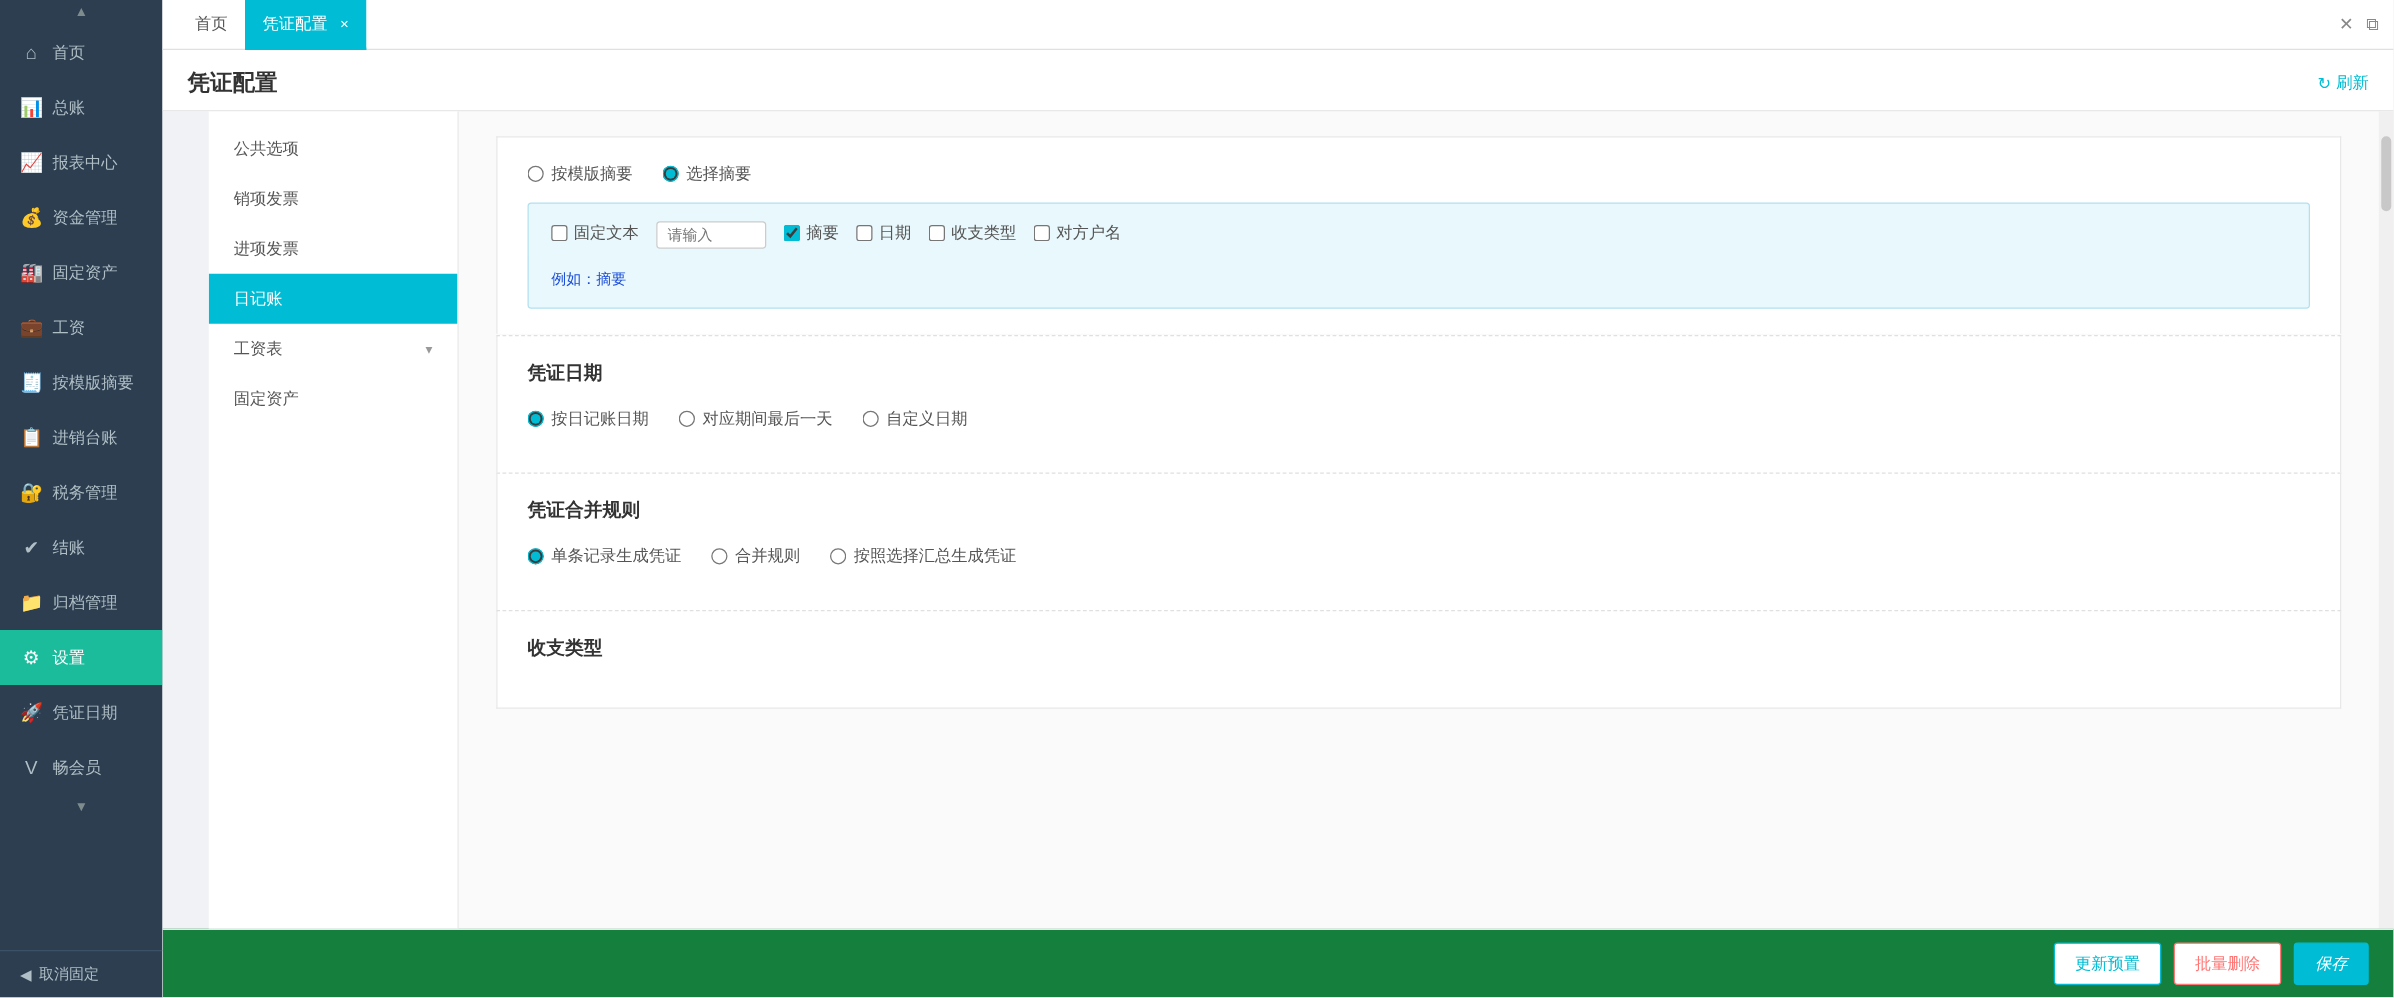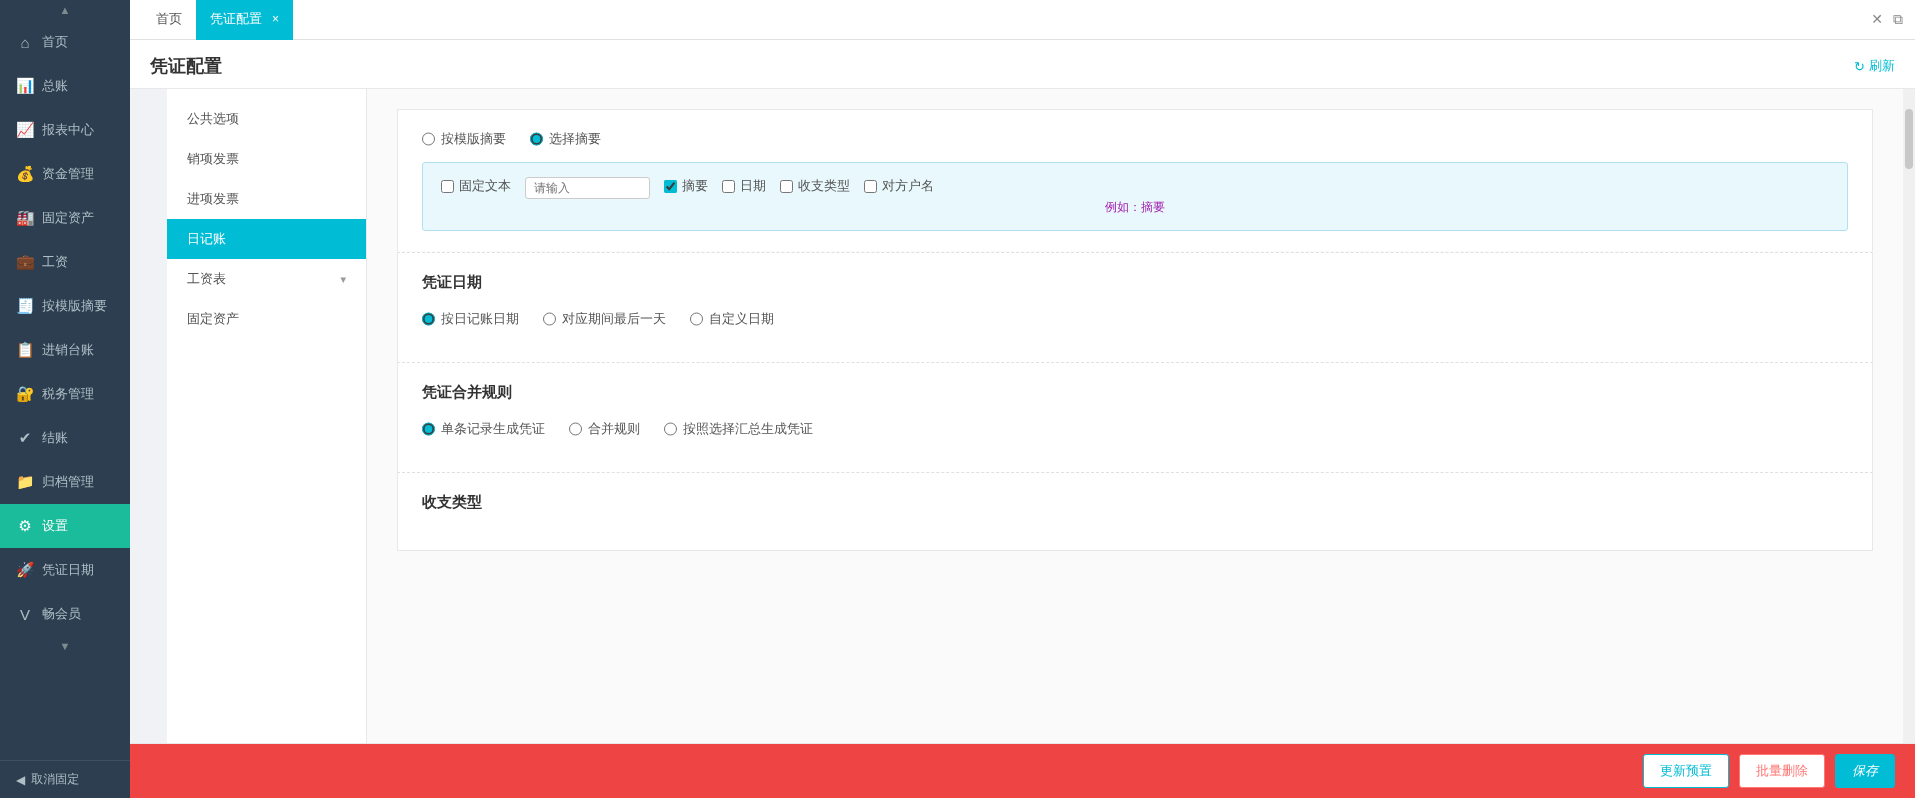--- a/index.html
+++ b/index.html
@@ -223,33 +223,32 @@
     }
     .checkbox-item input[type="checkbox"] {
       accent-color: #00bcd4;
       cursor: pointer;
     }
     .text-input-small {
       border: 1px solid #ccc;
       border-radius: 3px;
       padding: 3px 8px;
       font-size: 12px;
-      width: 125px;
+      width: 88px;
       color: #999;
     }
     .summary-example {
-      margin-top: 0;
+      margin-top: 16px;
       font-size: 12px;
-      color: #a21caf;
-      text-align: center;
+      color: #1d4ed8;
     }
 
     
     .bottom-bar {
-      background: #ef4444;
+      background: #15803d;
       border-top: 1px solid #e8e8e8;
       padding: 10px 20px;
       display: flex;
       justify-content: flex-end;
       gap: 10px;
       flex-shrink: 0;
     }
     .btn {
       padding: 7px 16px;
       border-radius: 3px;

